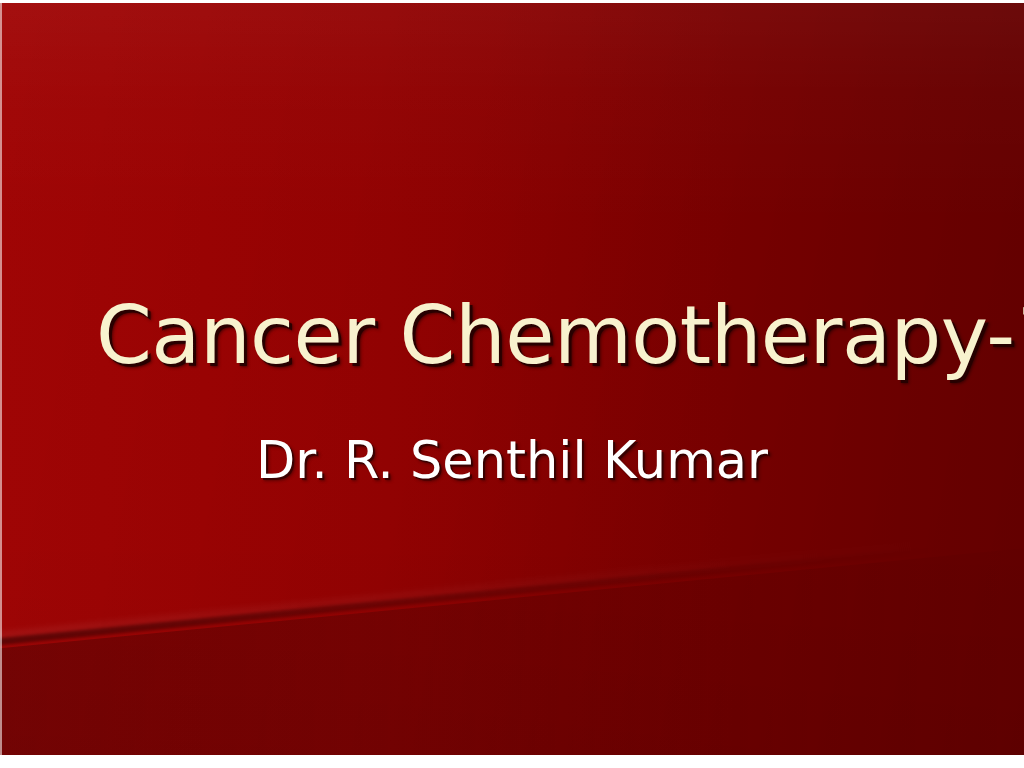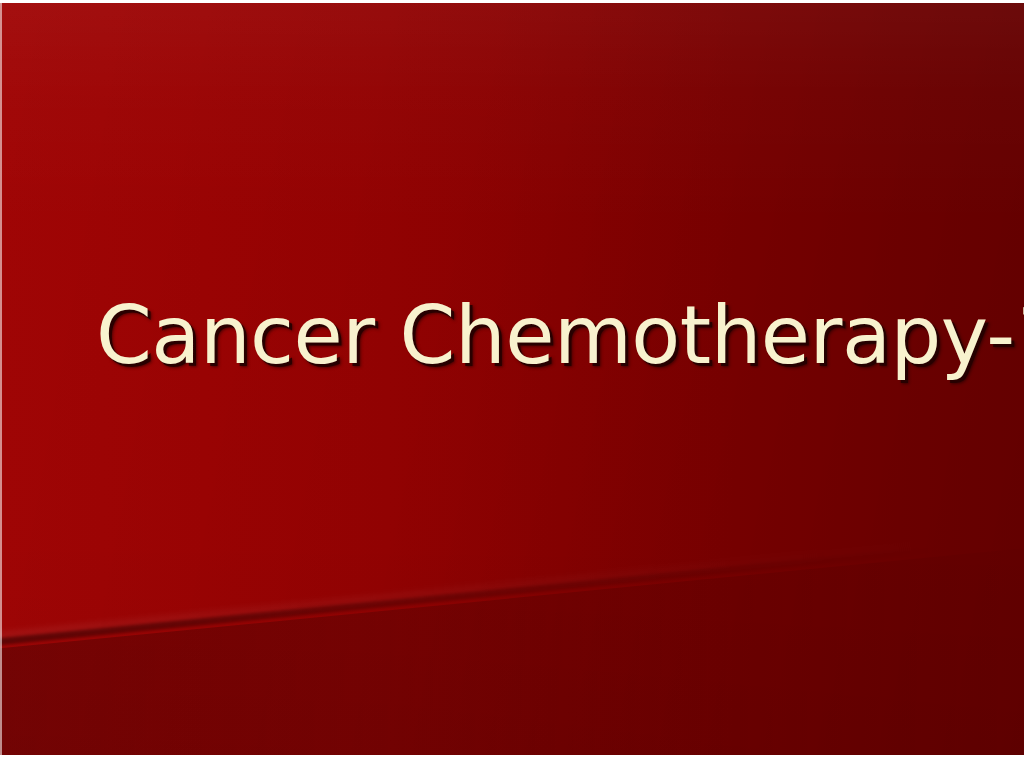--- a/index.html
+++ b/index.html
@@ -187,20 +187,21 @@
   <div class="slide-canvas">
 
     <div class="sheen"></div>
 
     <div class="diagonal-wedge"></div>
     <div class="diagonal-highlight"></div>
     <div class="diagonal-edge"></div>
 
     <div class="text-layer">
       <div class="slide-title">Cancer Chemotherapy-1</div>
+      <div class="slide-subtitle">Dr. R. Senthil Kumar</div>
     </div>
 
   </div>
 
   <div class="trim-top"></div>
   <div class="trim-bottom"></div>
   <div class="trim-left"></div>
 
 </div>
 

